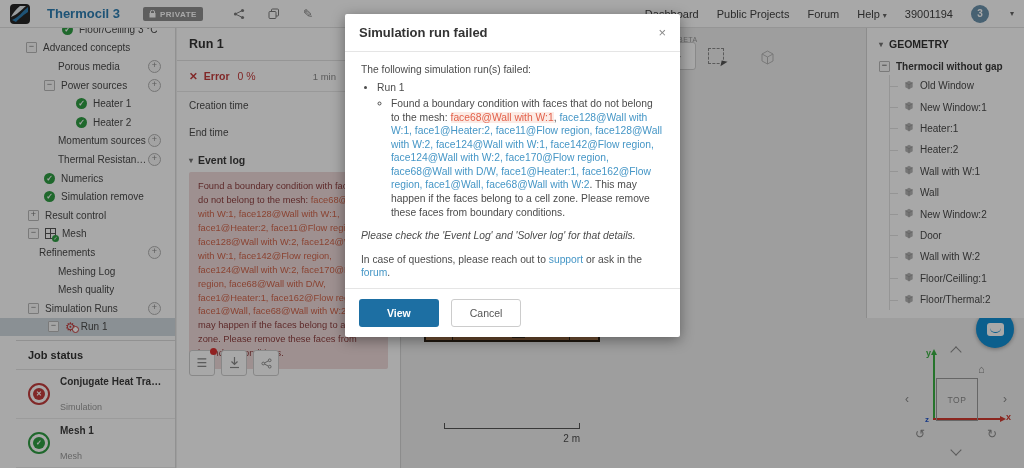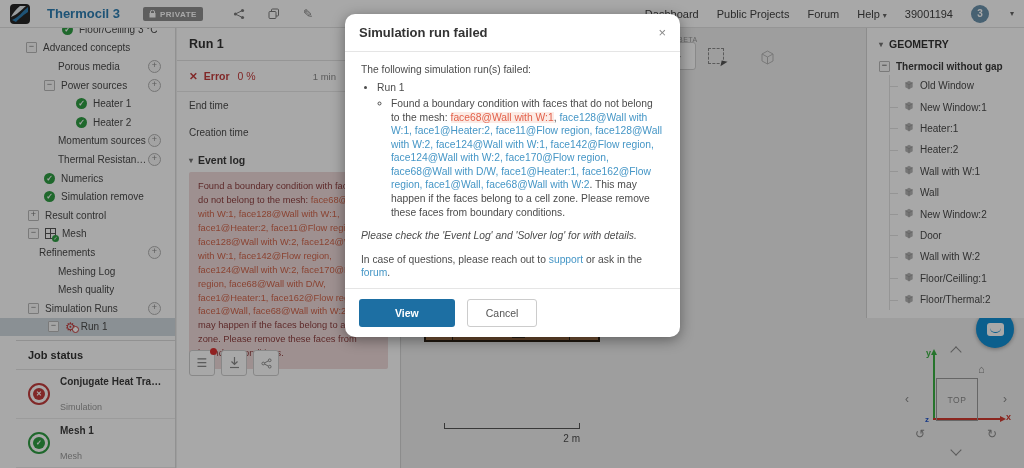--- a/index.html
+++ b/index.html
@@ -99,35 +99,35 @@
   
   .geompanel{position:absolute;left:866px;top:28px;width:158px;height:290px;background:#fff;border-left:1px solid #d5d5d5;box-sizing:border-box;z-index:3;}
   .gp-header{display:flex;align-items:center;gap:6px;font-size:10.5px;font-weight:bold;color:#333;padding:10px 10px 8px 12px;}
   .gp-root{display:flex;align-items:center;font-size:10px;font-weight:bold;color:#3c3c3c;padding:3px 0 3px 12px;}
   .gp-items{border-left:1px solid #e3e3e3;margin-left:22px;}
   .gp-row{display:flex;align-items:center;height:21.4px;font-size:10px;color:#4a4a4a;padding-left:14px;position:relative;}
   .gp-row::before{content:"";position:absolute;left:0;top:50%;width:8px;height:1px;background:#e3e3e3;}
   .cube{margin-right:6px;flex:none;opacity:.75;}
   
   .overlay{position:absolute;inset:0;background:rgba(0,0,0,.34);z-index:40;}
-  .modal{position:absolute;left:345px;top:14px;width:335px;background:#fff;border-radius:10px;box-shadow:0 3px 14px rgba(0,0,0,.4);z-index:50;box-sizing:border-box;}
+  .modal{position:absolute;left:345px;top:14px;width:335px;background:#fff;border-radius:2px;box-shadow:0 3px 14px rgba(0,0,0,.4);z-index:50;box-sizing:border-box;}
   .m-title{display:flex;align-items:center;justify-content:space-between;padding:11px 14px;border-bottom:1px solid #e5e5e5;}
   .m-title .t{font-size:13px;font-weight:bold;color:#333;}
   .m-close{color:#888;font-size:13px;line-height:13px;cursor:pointer;}
   .m-body{padding:11px 16px 9px 16px;font-size:10.3px;color:#4c4c4c;line-height:1.3;}
   .m-body ul{margin:5px 0 0 0;padding-left:16px;}
   .m-body ul ul{list-style-type:circle;margin-top:2px;padding-left:14px;}
   .m-body li{margin-bottom:2px;line-height:1.32;}
   .face-hl{color:#e2604a;background:#fcebe5;}
   .face-link{color:#4596c6;}
   .m-note{font-style:italic;margin-top:10px;color:#4c4c4c;}
   .m-quest{margin-top:10px;}
   .m-link{color:#4596c6;cursor:pointer;}
   .m-footer{border-top:1px solid #e5e5e5;padding:10px 14px;display:flex;gap:12px;}
-  .btn-primary{background:#1d6fa3;color:#fff;font-size:10.5px;font-weight:bold;border:none;border-radius:3px;padding:7px 36px;font-family:"Liberation Sans",sans-serif;cursor:pointer;}
+  .btn-primary{background:#1d6fa3;color:#fff;font-size:10.5px;font-weight:bold;border:none;border-radius:3px;padding:7px 28px;font-family:"Liberation Sans",sans-serif;cursor:pointer;}
   .btn-secondary{background:#fff;color:#555;font-size:10.5px;border:1px solid #ccc;border-radius:3px;padding:7px 18px;font-family:"Liberation Sans",sans-serif;cursor:pointer;}
 </style>
 </head>
 <body>
 
 <div class="app">
 
   <div class="topbar">
     <div class="logo">
       <svg width="20" height="20" viewBox="0 0 20 20">
@@ -274,25 +274,25 @@
 
   <div class="runpanel">
     <div class="rp-header">Run 1</div>
     <div class="rp-status">
       <span class="rp-x">✕</span>
       <span class="rp-err">Error</span>
       <span class="rp-pct">0 %</span>
       <span class="rp-dur">1 min</span>
     </div>
     <div class="rp-row">
+      <span>Creation time</span>
+      <span class="val">Jul 11, 2</span>
+    </div>
+    <div class="rp-row">
       <span>End time</span>
-      <span class="val">Jul 11, 2</span>
-    </div>
-    <div class="rp-row">
-      <span>Creation time</span>
       <span class="val">Jul 11, 2</span>
     </div>
     <div class="rp-elog-h">
       <span class="chev-s">▾</span>
       <span>Event log</span>
     </div>
     <div class="elog-box"><span>Found a boundary condition with faces that do not belong to the mesh: </span><span class="elog-face">face68@Wall with W:1</span><span class="elog-face">, </span><span class="elog-face">face128@Wall with W:1, face1@Heater:2, face11@Flow region, face128@Wall with W:2, face124@Wall with W:1, face142@Flow region, face124@Wall with W:2, face170@Flow region, face68@Wall with D/W, face1@Heater:1, face162@Flow region, face1@Wall, face68@Wall with W:2</span><span>. This may happen if the faces belong to a cell zone. Please remove these faces from boundary conditions.</span></div>
     <div class="rp-tools">
       <span class="tool-btn">☰<span class="reddot"></span></span>
       <span class="tool-btn">
@@ -462,21 +462,21 @@
     </div>
     <div class="m-body">
       <div>The following simulation run(s) failed:</div>
       <ul>
         <li><span>Run 1</span>
           <ul>
             <li><span>Found a boundary condition with faces that do not belong to the mesh: </span><span class="face-hl">face68@Wall with W:1</span><span>, </span><span class="face-link">face128@Wall with W:1, face1@Heater:2, face11@Flow region, face128@Wall with W:2, face124@Wall with W:1, face142@Flow region, face124@Wall with W:2, face170@Flow region, face68@Wall with D/W, face1@Heater:1, face162@Flow region, face1@Wall, face68@Wall with W:2</span><span>. This may happen if the faces belong to a cell zone. Please remove these faces from boundary conditions.</span></li>
           </ul>
         </li>
       </ul>
-      <div class="m-note">Please check the 'Event Log' and 'Solver log' for with details.</div>
+      <div class="m-note">Please check the 'Event Log' and 'Solver log' for that details.</div>
       <div class="m-quest"><span>In case of questions, please reach out to </span><span class="m-link">support</span><span> or ask in the </span><span class="m-link">forum</span><span>.</span></div>
     </div>
     <div class="m-footer">
       <button class="btn-primary">View</button>
       <button class="btn-secondary">Cancel</button>
     </div>
   </div>
 
 </div>
 

